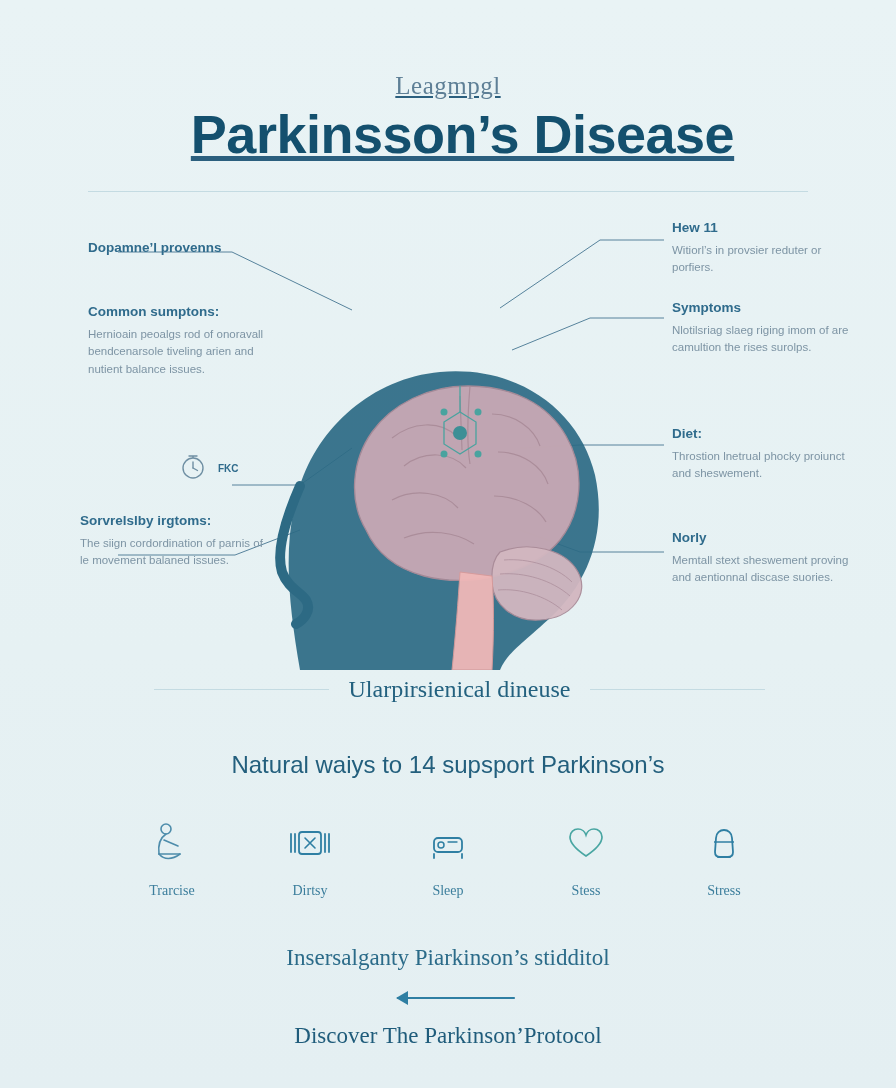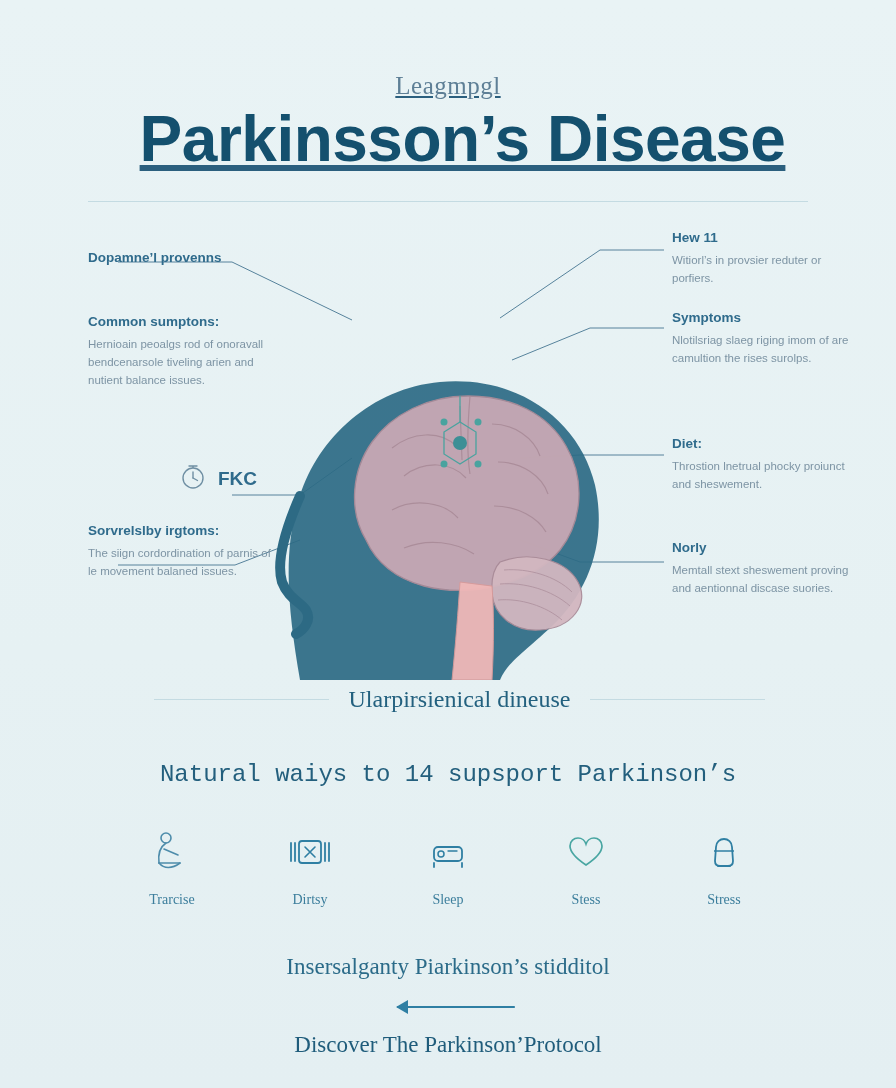--- a/index.html
+++ b/index.html
@@ -28,21 +28,21 @@
     text-decoration: underline;
   }
   .eyebrow {
     font-size: 25px;
     color: #5e7f96;
     letter-spacing: 0.5px;
     font-family: "Liberation Serif", serif;
     margin-bottom: 6px;
   }
   .title {
-    font-size: 64px;
+    font-size: 54px;
     font-weight: bold;
     color: #14506e;
     letter-spacing: -0.5px;
     line-height: 1.05;
     font-family: "Liberation Sans", sans-serif;
     padding-left: 29px;
   }
   .rule {
     width: 720px;
     height: 1px;
@@ -77,34 +77,34 @@
     font-size: 11.5px;
     color: #7d94a4;
     line-height: 1.55;
   }
   .callout.right { text-align: left; }
   .callout.left  { text-align: left; }
 
   .cl-1 { left: 88px;  top: 40px; }
   .cl-2 { left: 88px;  top: 104px; }
   .cl-3 { left: 178px; top: 252px; width: 100px;}
-  .cl-4 { left: 88px;  top: 313px; }
+  .cl-4 { left: 80px;  top: 313px; }
 
   .cr-1 { left: 672px; top: 20px; }
   .cr-2 { left: 672px; top: 100px; }
   .cr-3 { left: 672px; top: 226px; }
   .cr-4 { left: 672px; top: 330px; }
 
   .clock-row {
     display: flex;
     align-items: center;
     gap: 10px;
   }
   .clock-label {
-    font-size: 19px;
+    font-size: 10px;
     font-weight: bold;
     color: #2f6b8c;
   }
 
   
   .mid {
     text-align: center;
     margin-top: 6px;
   }
   .mid-rule-wrap {
@@ -121,21 +121,21 @@
   }
   .mid-title {
     font-size: 24px;
     color: #23617f;
     font-family: "Liberation Serif", serif;
   }
   .subhead {
     margin-top: 48px;
     font-size: 24px;
     color: #235f7d;
-    font-family: Liberation Mono, monospace;
+    font-family: Liberation Sans, sans-serif;
   }
 
   
   .icons {
     display: flex;
     justify-content: center;
     gap: 28px;
     margin-top: 38px;
   }
   .icon-cell {

